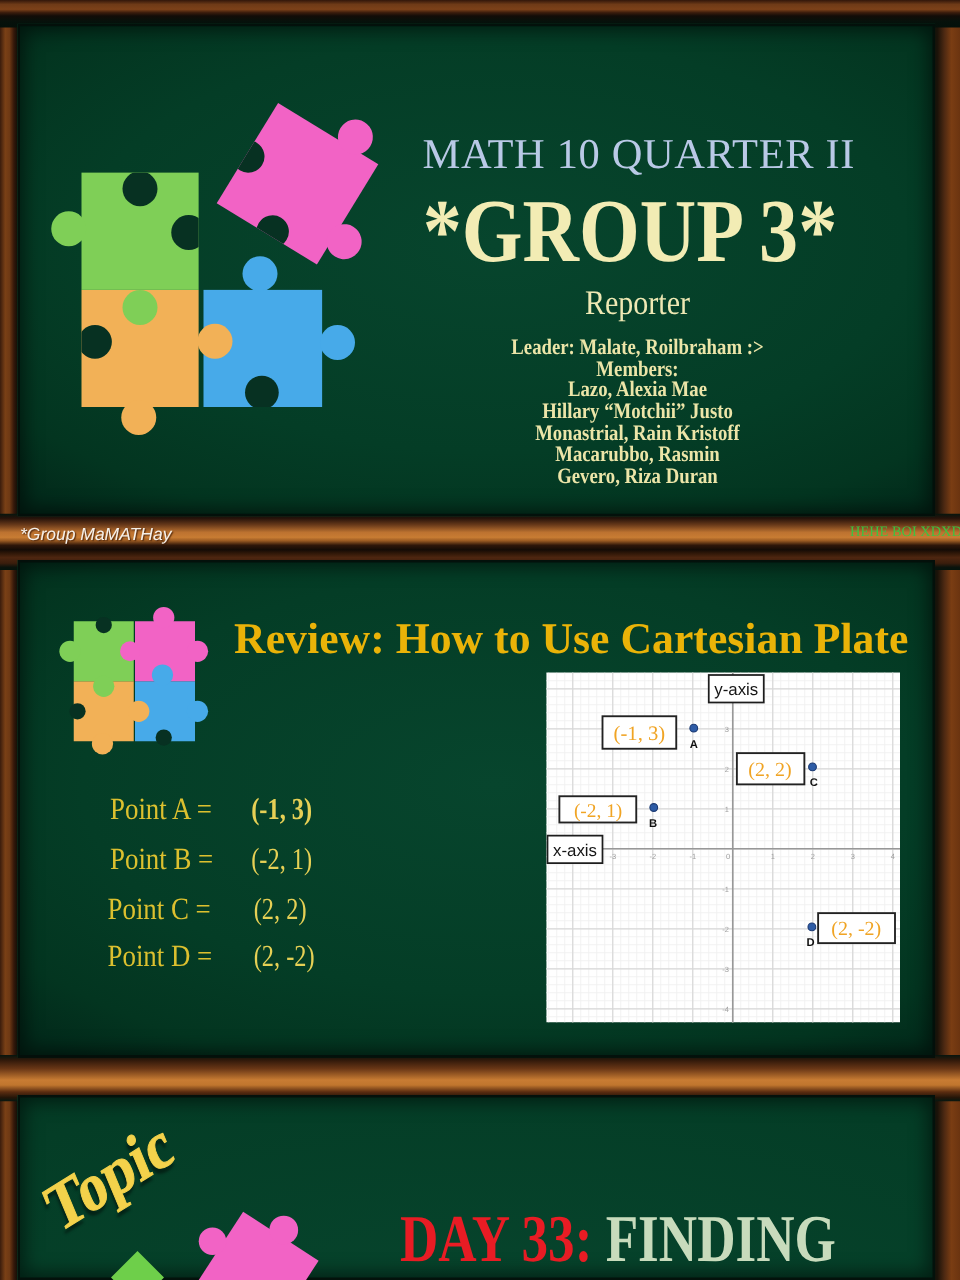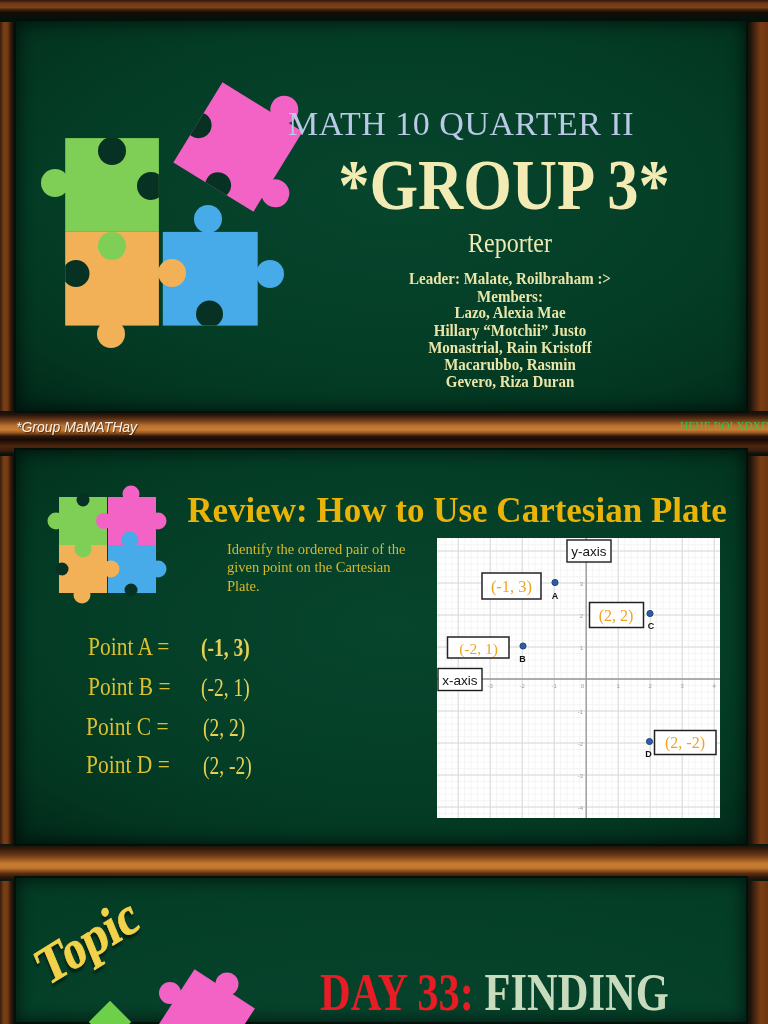--- a/index.html
+++ b/index.html
@@ -78,21 +78,21 @@
         </g>
       <g clip-path="url(#oclip)">
           <circle cx="76" cy="273.5" r="13.5"></circle>
         </g>
       <g clip-path="url(#bclip)">
           <circle cx="209.5" cy="314" r="13.5"></circle>
         </g>
     </g>
   </svg>
 
-  <div class="abs" style="left:288px;top:105px;width:420px;color:#b9c9e6;font-size:34px;letter-spacing:0.5px;">MATH 10 QUARTER II</div>
+  <div class="abs" style="left:301px;top:105px;width:420px;text-align:center;color:#b9c9e6;font-size:34px;letter-spacing:0.5px;">MATH 10 QUARTER II</div>
 
   <div class="abs" style="left:294px;top:143px;width:420px;text-align:center;color:#f2ecb4;font-size:62.5px;font-weight:bold;transform:scaleY(1.15);transform-origin:50% 0;">*GROUP 3*</div>
 
   <div class="abs" style="left:300px;top:228px;width:420px;text-align:center;color:#efe9b4;font-size:24px;transform:scaleY(1.15);transform-origin:50% 0;">Reporter</div>
 
   <div class="abs" style="left:330px;top:270px;width:360px;text-align:center;color:#ece5a8;font-size:15px;font-weight:bold;line-height:14.64px;transform:scaleY(1.175);transform-origin:50% 0;">
     Leader: Malate, Roilbraham :&gt;<br>
     Members:<br>
     Lazo, Alexia Mae<br>
     Hillary “Motchii” Justo<br>
@@ -135,21 +135,20 @@
 
     <g fill="#073122">
       <circle cx="83" cy="500" r="6.5"></circle>
       <circle cx="62" cy="569" r="6.5"></circle>
       <circle cx="131" cy="590" r="6.5"></circle>
     </g>
   </svg>
 
   <div class="abs" style="left:457px;top:491px;transform:translateX(-50%);white-space:nowrap;color:#eab308;font-size:35px;font-weight:bold;">Review: How to Use Cartesian Plate</div>
 
-  <div class="abs" style="left:227px;top:540px;width:220px;color:#d9b92a;font-size:14.5px;line-height:18.4px;">Identify the ordered pair of the<br>given point on the Cartesian<br>Plate.</div>
 
   <div class="abs" style="left:88px;top:633px;color:#dcc02f;font-size:21.5px;transform:scaleY(1.15);transform-origin:0 0;">Point A =</div>
   <div class="abs" style="left:201px;top:635px;color:#e6d055;font-size:19.5px;font-weight:bold;transform:scaleY(1.25);transform-origin:0 0;">(-1, 3)</div>
 
   <div class="abs" style="left:88px;top:673px;color:#dcc02f;font-size:21.5px;transform:scaleY(1.15);transform-origin:0 0;">Point B =</div>
   <div class="abs" style="left:201px;top:675px;color:#e6d055;font-size:19.5px;transform:scaleY(1.25);transform-origin:0 0;">(-2, 1)</div>
 
   <div class="abs" style="left:86px;top:713px;color:#dcc02f;font-size:21.5px;transform:scaleY(1.15);transform-origin:0 0;">Point C =</div>
   <div class="abs" style="left:203px;top:715px;color:#e6d055;font-size:19.5px;transform:scaleY(1.25);transform-origin:0 0;">(2, 2)</div>
 

